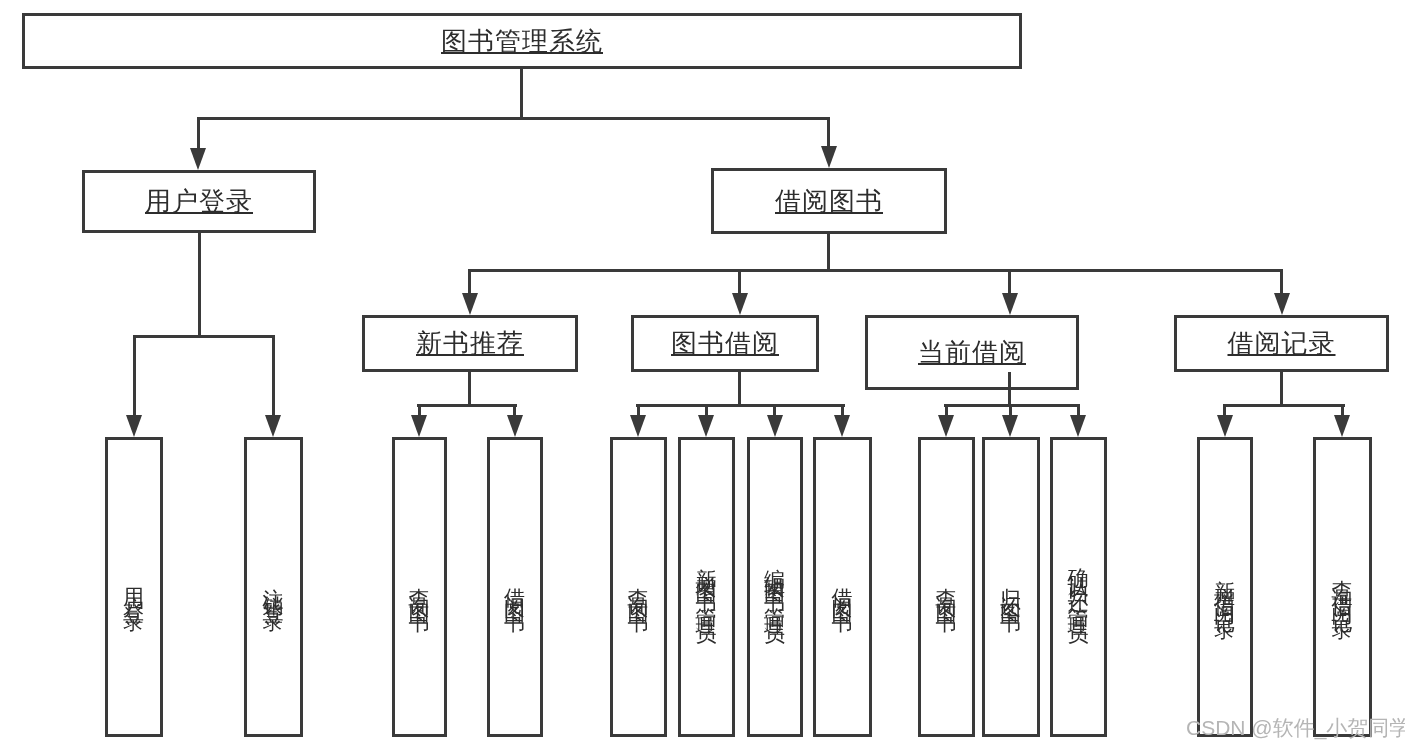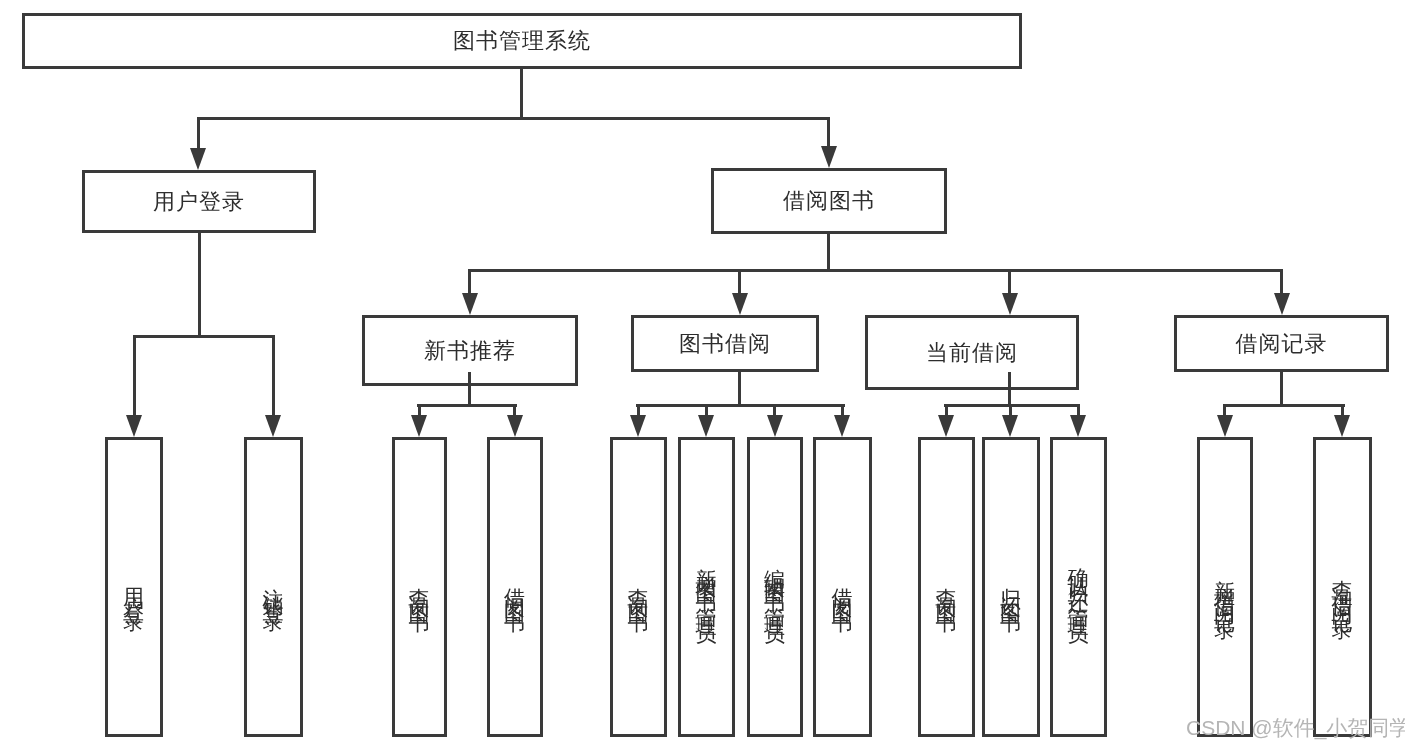--- a/index.html
+++ b/index.html
@@ -8,22 +8,22 @@
   .canvas {
     position:relative; width:1405px; height:747px;
     background:var(--background,#ffffff); overflow:hidden;
   }
   .box {
     position:absolute; background:#fff;
     border:3px solid var(--box-border,#3a3a3a);
     display:flex; align-items:center; justify-content:center;
   }
   .hlabel {
-    font-size:22px; color:var(--text,#2d2d2d);
-    letter-spacing:1px; white-space:nowrap;
+    font-size:26px; color:var(--text,#2d2d2d);
+    letter-spacing:1px; white-space:nowrap;text-decoration:underline;
   }
   .vlabel {
     writing-mode:vertical-rl; text-orientation:mixed;
     font-size:21px; color:var(--text,#2d2d2d);
     letter-spacing:8px; line-height:1;
   }
   .vl { position:absolute; width:3px; background:var(--line,#3a3a3a); }
   .hl { position:absolute; height:3px; background:var(--line,#3a3a3a); }
   .arr {
     position:absolute; width:0; height:0;
@@ -70,21 +70,21 @@
   <div class="hl" style="left:468px;top:269px;width:815px"></div>
   <div class="vl" style="left:468px;top:269px;height:26px"></div>
   <div class="arr" style="left:462px;top:293px"></div>
   <div class="vl" style="left:738px;top:269px;height:26px"></div>
   <div class="arr" style="left:732px;top:293px"></div>
   <div class="vl" style="left:1008px;top:269px;height:26px"></div>
   <div class="arr" style="left:1002px;top:293px"></div>
   <div class="vl" style="left:1280px;top:269px;height:26px"></div>
   <div class="arr" style="left:1274px;top:293px"></div>
 
-  <div class="box" style="left:362px;top:315px;width:216px;height:71px">
+  <div class="box" style="left:362px;top:315px;width:216px;height:57px">
     <span class="hlabel">新书推荐</span>
   </div>
   <div class="box" style="left:631px;top:315px;width:188px;height:57px">
     <span class="hlabel">图书借阅</span>
   </div>
   <div class="box" style="left:865px;top:315px;width:214px;height:75px">
     <span class="hlabel">当前借阅</span>
   </div>
   <div class="box" style="left:1174px;top:315px;width:215px;height:57px">
     <span class="hlabel">借阅记录</span>

